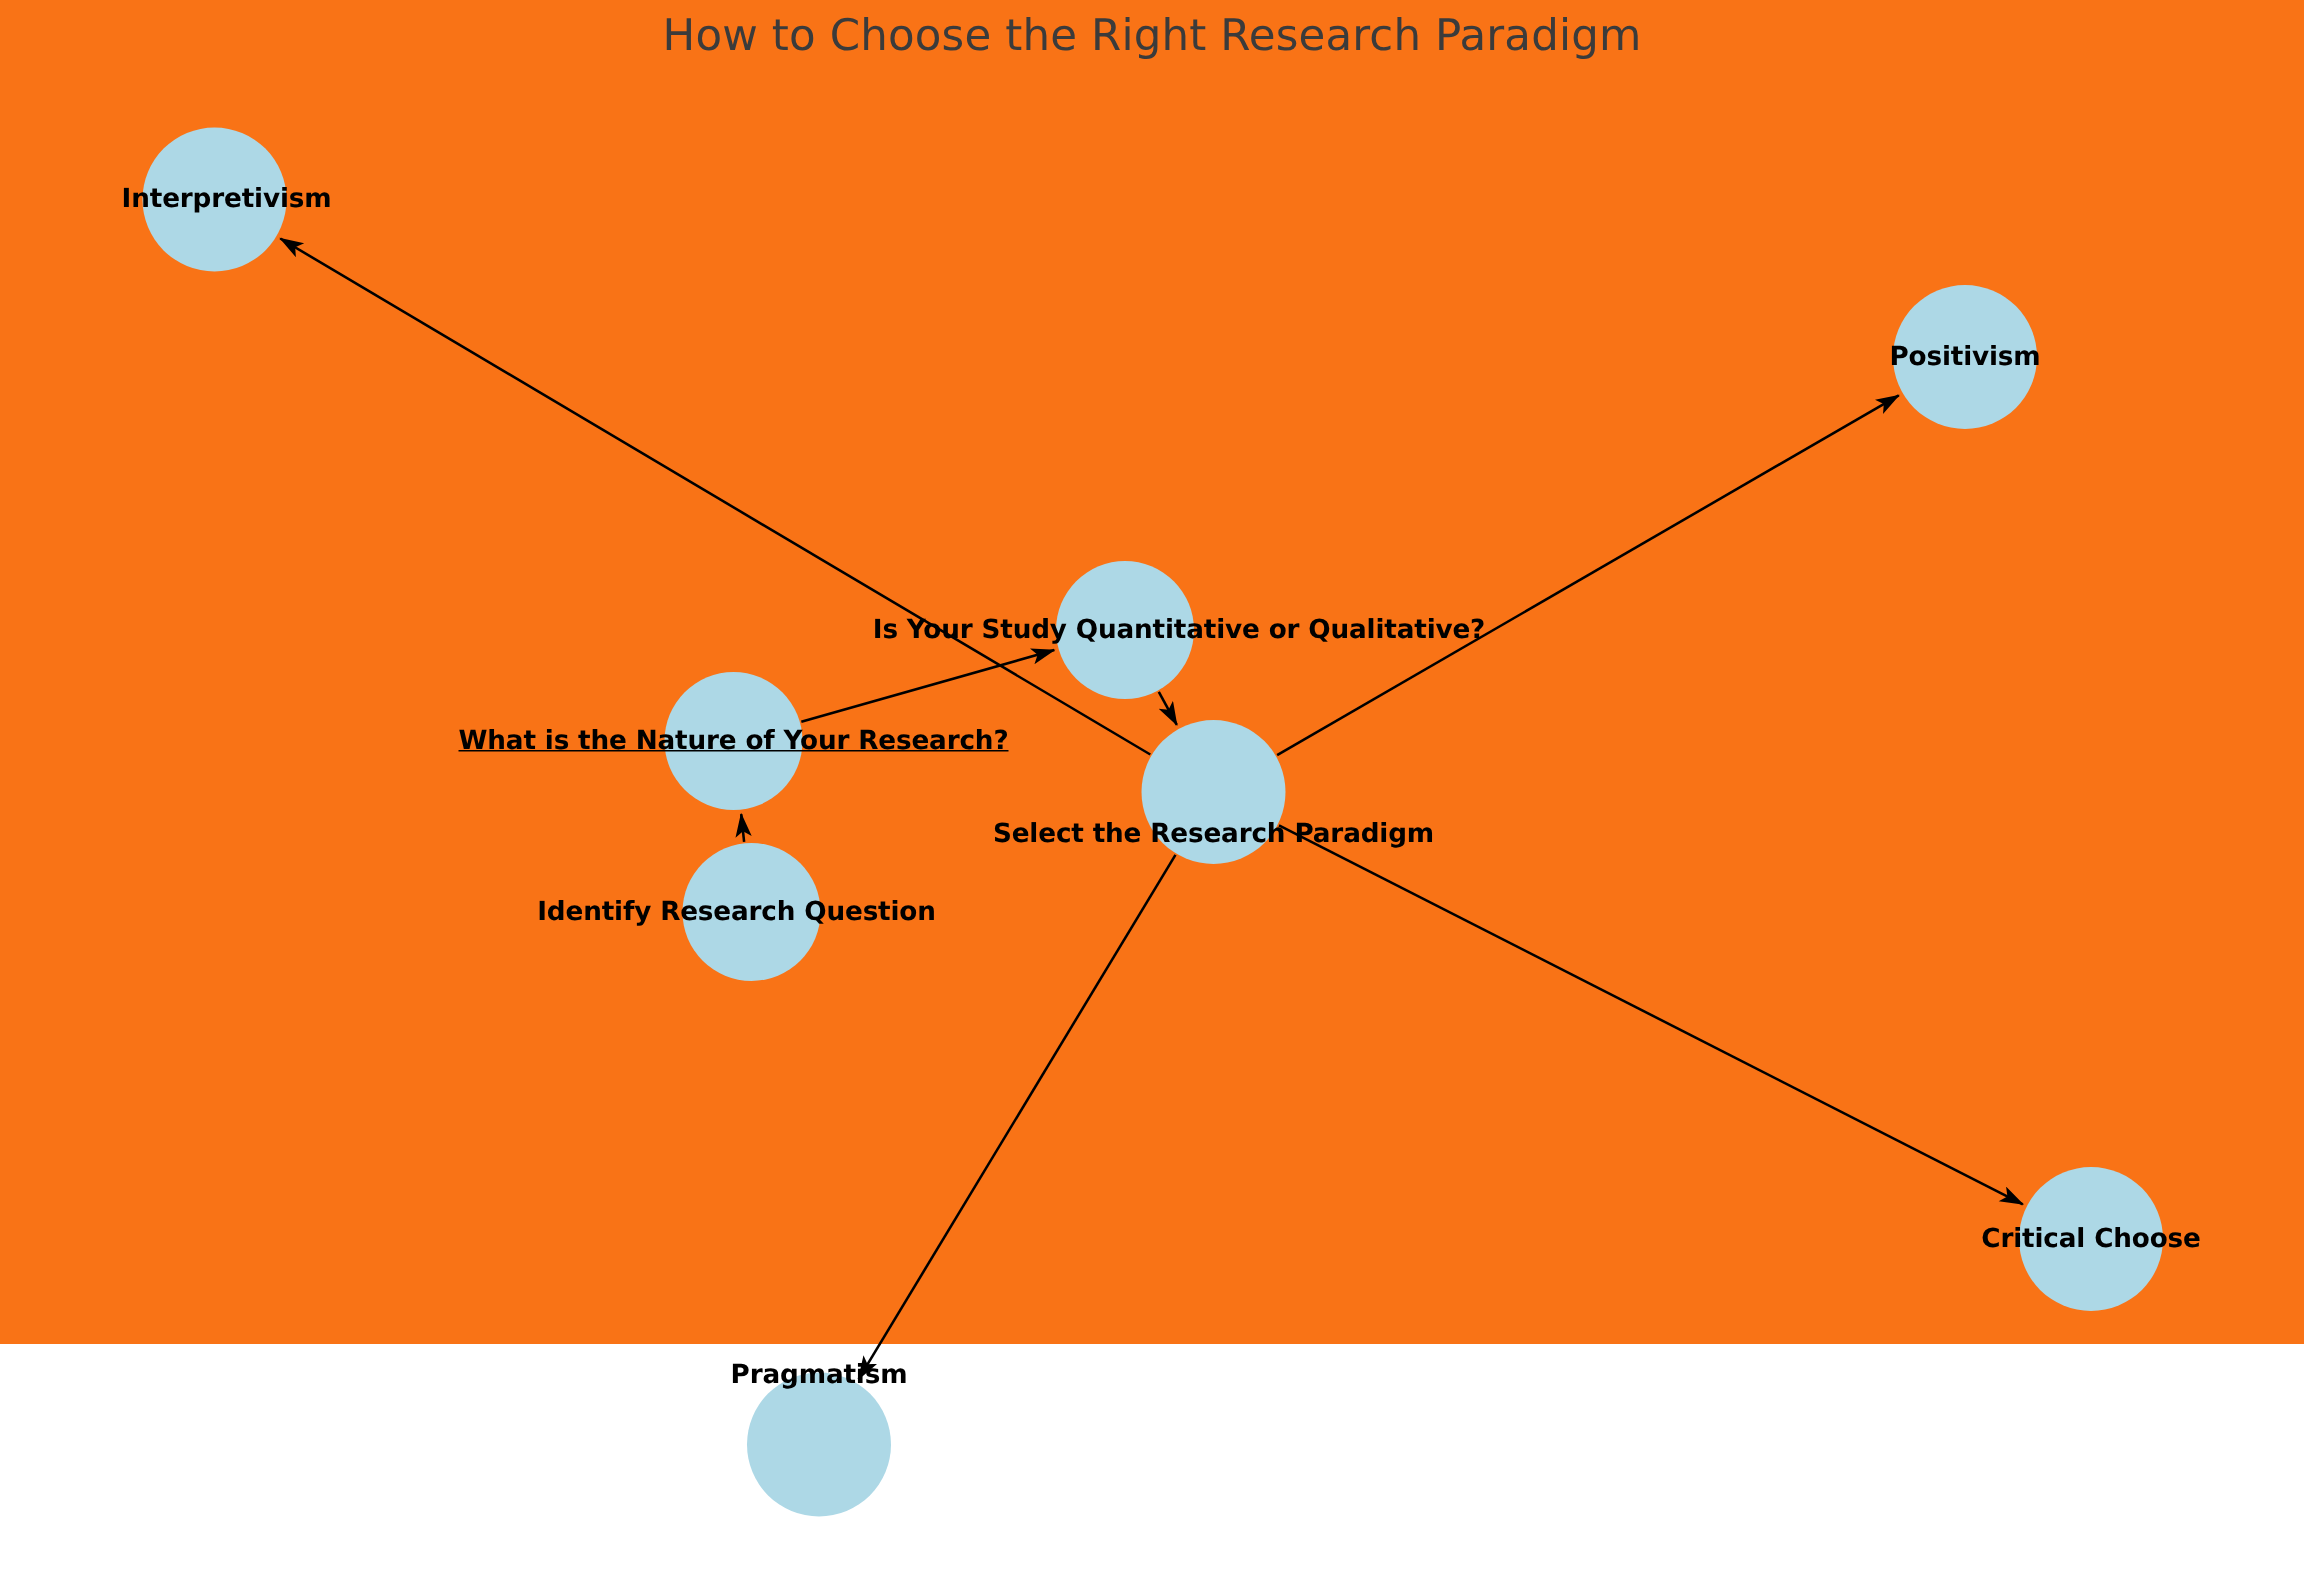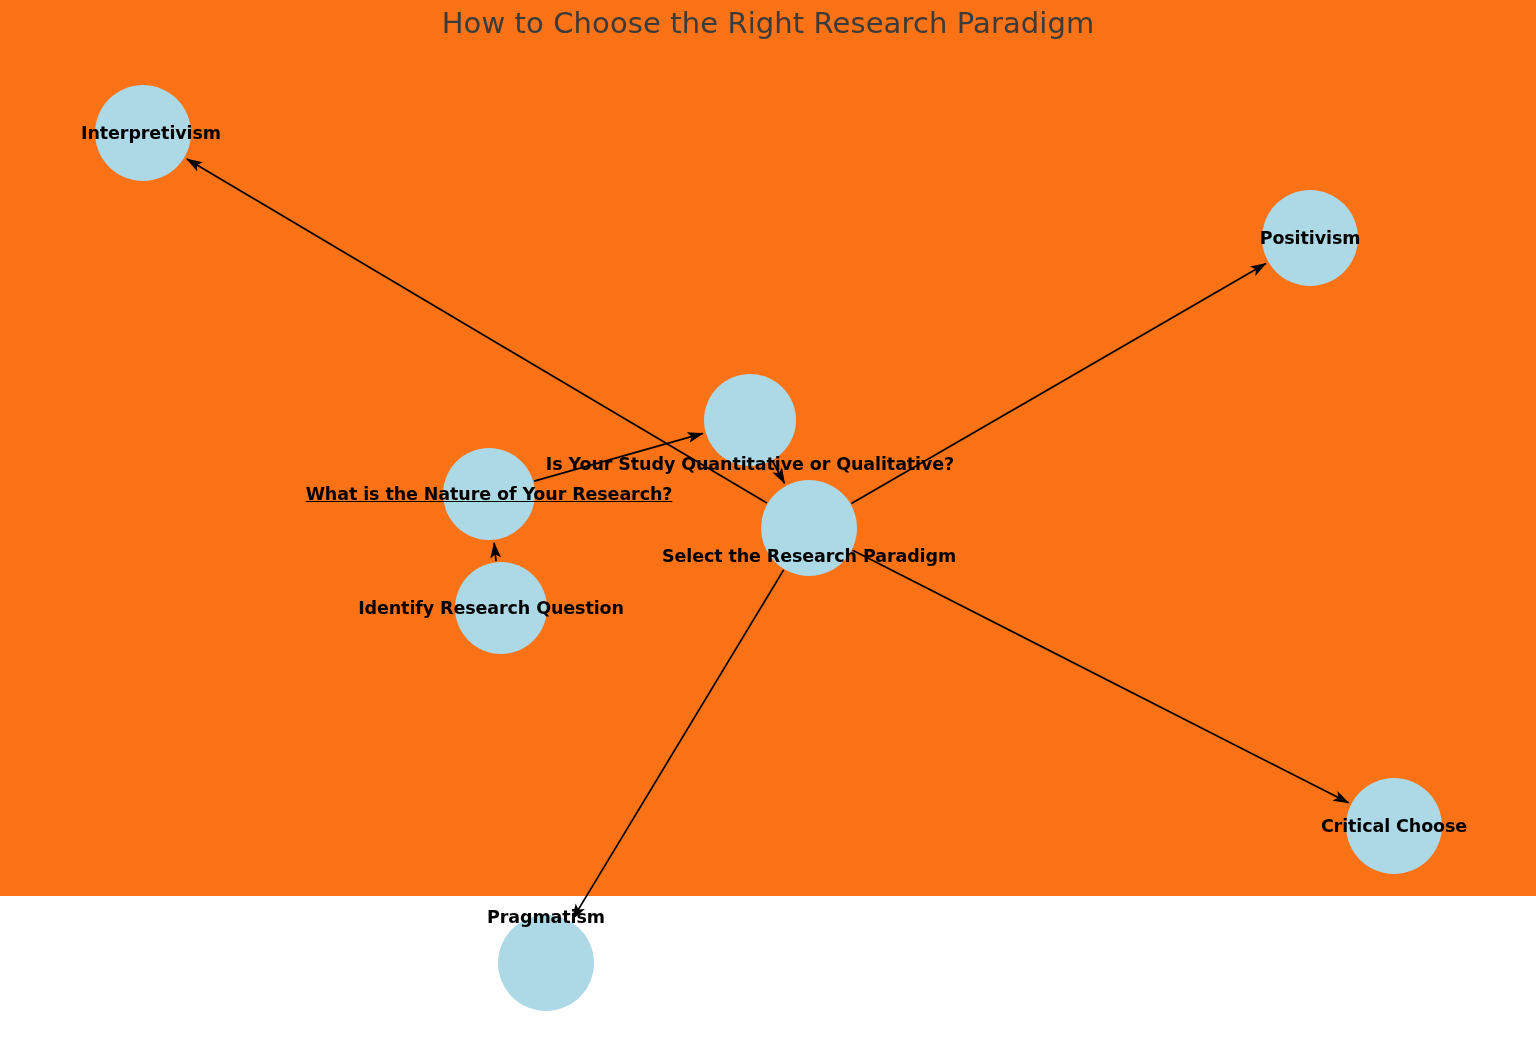--- a/index.html
+++ b/index.html
@@ -86,21 +86,21 @@
         <circle cx="809" cy="528" r="48" fill="#add8e6"></circle>
         <circle cx="501" cy="608" r="46" fill="#add8e6"></circle>
         <circle cx="1394" cy="826" r="48" fill="#add8e6"></circle>
         <circle cx="546" cy="963" r="48" fill="#add8e6"></circle>
       </g>
   </svg>
 
   <div id="labels-layer">
       <div class="node-label" style="left: 151px; top: 133px;">Interpretivism</div>
       <div class="node-label" style="left: 1310px; top: 238px;">Positivism</div>
-      <div class="node-label" style="left: 750px; top: 420px; margin-top: 44px;">Is Your Study Quantitative or Qualitative?</div>
+      <div class="node-label" style="left: 786px; top: 420px;">Is Your Study Quantitative or Qualitative?</div>
       <div class="node-label" style="left: 489px; top: 494px; text-decoration: underline;">What is the Nature of Your Research?</div>
       <div class="node-label" style="left: 809px; top: 556px;">Select the Research Paradigm</div>
       <div class="node-label" style="left: 491px; top: 608px;">Identify Research Question</div>
       <div class="node-label" style="left: 1394px; top: 826px;">Critical Choose</div>
       <div class="node-label" style="left: 546px; top: 917px;">Pragmatism</div>
     </div>
 
 </div>
 
 </body></html>

